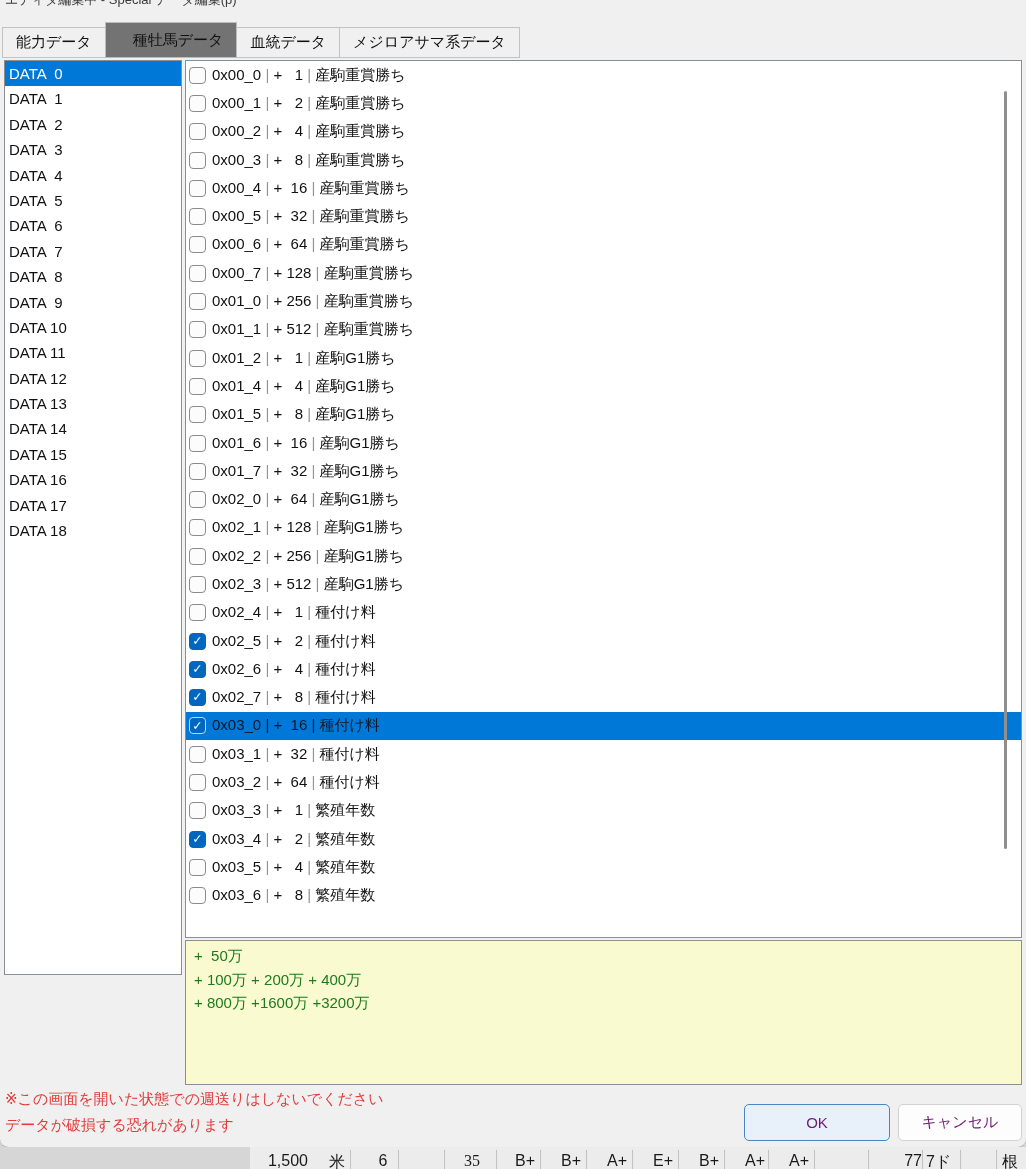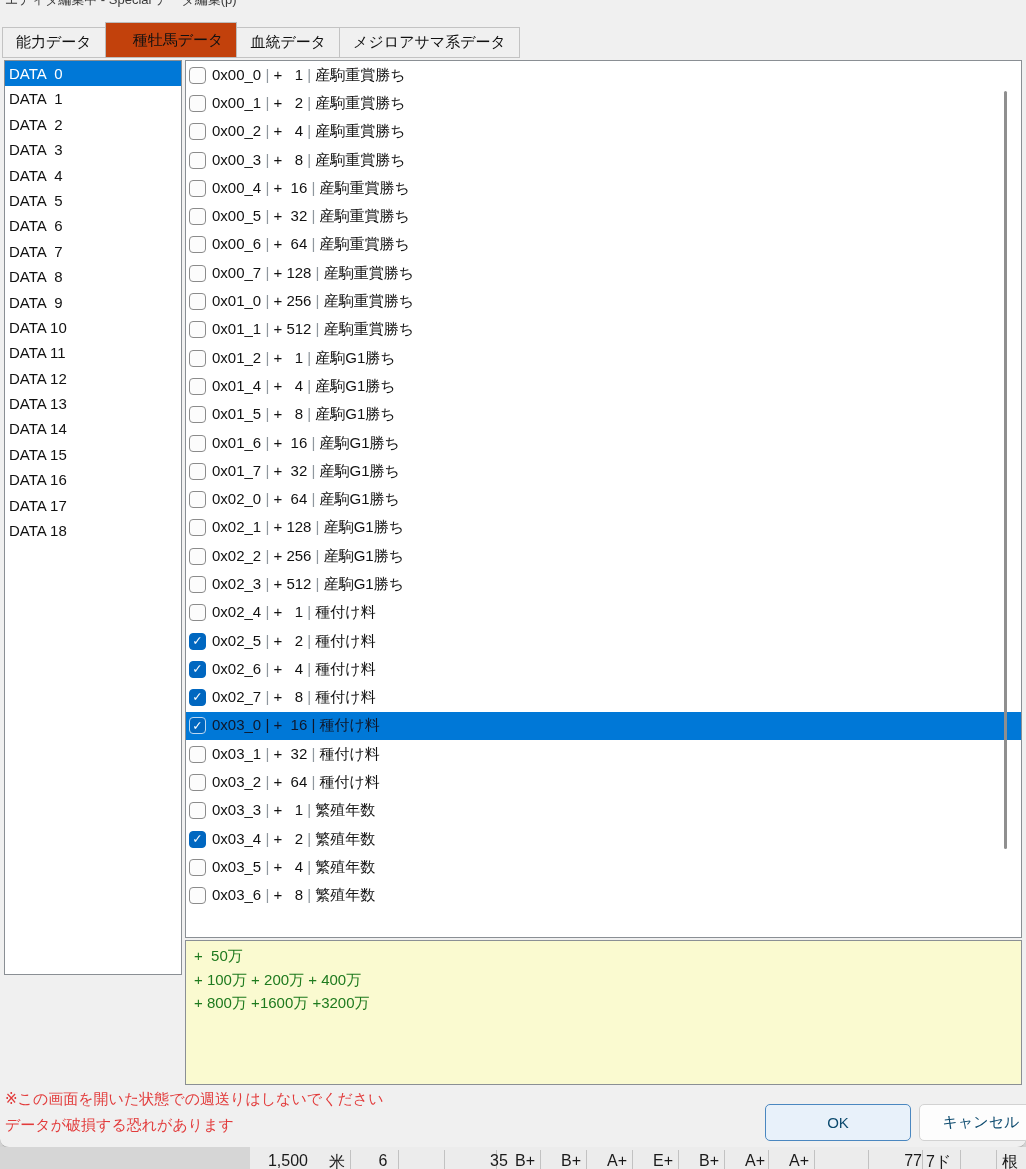--- a/index.html
+++ b/index.html
@@ -7,21 +7,21 @@
   .screen{position:relative;width:1026px;height:1169px;overflow:hidden;background:#d2d2d2;}
   .dialog{position:absolute;left:0;top:0;width:1026px;height:1147px;background:#f0f0f0;
           border-radius:0 0 9px 9px;border-bottom:1px solid #a9a9a9;overflow:hidden;}
   .win-title{position:absolute;left:5px;top:-9px;font-size:13px;color:#3a3a3a;white-space:pre;}
 
   
   .tabstrip{position:absolute;left:2px;top:24px;height:34px;display:flex;align-items:flex-end;}
   .tab{display:flex;align-items:center;justify-content:center;height:31px;padding:0 13px;
        background:#f0f0f0;border:1px solid #c3c3c3;margin-right:-1px;font-size:15px;color:#111;
        box-sizing:border-box;}
-  .tab.selected{background:#c2410c;height:36px;border-color:#bcbcbc;position:relative;z-index:2;padding-left:27px;}
+  .tab.selected{background:#737373;height:36px;border-color:#bcbcbc;position:relative;z-index:2;padding-left:27px;}
 
   
   .datalist{position:absolute;left:4px;top:60px;width:178px;height:915px;background:#fff;
             border:1px solid #8a8f94;box-sizing:border-box;overflow:hidden;}
   .datalist .item{height:25.4px;line-height:25.4px;padding-left:4px;font-size:15px;color:#111;white-space:pre;}
   .datalist .item.selected{background:#0078d7;color:#fff;}
 
   
   .flagpanel{position:absolute;left:185px;top:60px;width:837px;height:878px;background:#fff;
              border:1px solid #8a8f94;box-sizing:border-box;overflow:hidden;}
@@ -39,21 +39,21 @@
 
   
   .infobox{position:absolute;left:185px;top:940px;width:837px;height:145px;background:#fafad0;
            border:1px solid #8a8f94;box-sizing:border-box;padding:3px 8px;overflow:hidden;}
   .infobox .line{font-size:15px;line-height:23.5px;color:#1e7a1e;white-space:pre;}
 
   
   .warn1,.warn2{position:absolute;left:5px;font-size:15px;color:#e23b3b;white-space:pre;}
   .warn1{top:1090px;} .warn2{top:1116px;}
   .btn{position:absolute;top:1104px;height:37px;box-sizing:border-box;border-radius:5px;
-       display:flex;align-items:center;justify-content:center;font-size:15px;color:#0c4a6e;margin-left:21px;}
+       display:flex;align-items:center;justify-content:center;font-size:15px;color:#701a75;}
   .btn-ok{left:744px;width:146px;background:#e8f1fa;border:1px solid #4a87c0;}
   .btn-cancel{left:898px;width:124px;background:#fdfdfd;border:1px solid #d2d2d2;}
 
   
   .bgstrip{position:absolute;left:0;top:1147px;width:1026px;height:22px;background:#d6d6d6;overflow:hidden;}
   .bgcells{position:absolute;left:250px;top:0;right:0;bottom:0;background:#ececec;}
   .bgsep{position:absolute;top:3px;bottom:0;width:1px;background:#c2c2c2;}
   .bgcell{position:absolute;top:5px;font-size:16px;color:#1a1a1a;white-space:pre;}
 </style>
 </head>
@@ -243,21 +243,21 @@
       <div class="bgsep" style="left: 768px;"></div>
       <div class="bgsep" style="left: 814px;"></div>
       <div class="bgsep" style="left: 868px;"></div>
       <div class="bgsep" style="left: 922px;"></div>
       <div class="bgsep" style="left: 960px;"></div>
       <div class="bgsep" style="left: 996px;"></div>
       <div class="bgcell" style="left: 254px; width: 68px; text-align: center;">1,500</div>
       <div class="bgcell" style="left: 326px; width: 22px; text-align: center;">米</div>
       <div class="bgcell" style="left: 374px; width: 18px; text-align: center;">6</div>
       <div class="bgcell" style="left: 418px; width: 26px; text-align: right; margin-top: 37px;">74</div>
-      <div class="bgcell" style="left: 486px; width: 26px; text-align: center;">35</div>
+      <div class="bgcell" style="left: 454px; width: 26px; text-align: right; font-family: Liberation Serif, serif;">35</div>
       <div class="bgcell" style="left: 512px; width: 26px; text-align: center;">B+</div>
       <div class="bgcell" style="left: 558px; width: 26px; text-align: center;">B+</div>
       <div class="bgcell" style="left: 604px; width: 26px; text-align: center;">A+</div>
       <div class="bgcell" style="left: 650px; width: 26px; text-align: center;">E+</div>
       <div class="bgcell" style="left: 696px; width: 26px; text-align: center;">B+</div>
       <div class="bgcell" style="left: 742px; width: 26px; text-align: center;">A+</div>
       <div class="bgcell" style="left: 786px; width: 26px; text-align: center;">A+</div>
       <div class="bgcell" style="left: 894px; width: 28px; text-align: right;">77</div>
       <div class="bgcell" style="left: 926px; width: 32px; text-align: left;">7ド</div>
       <div class="bgcell" style="left: 1002px; width: 22px; text-align: left;">根</div>

